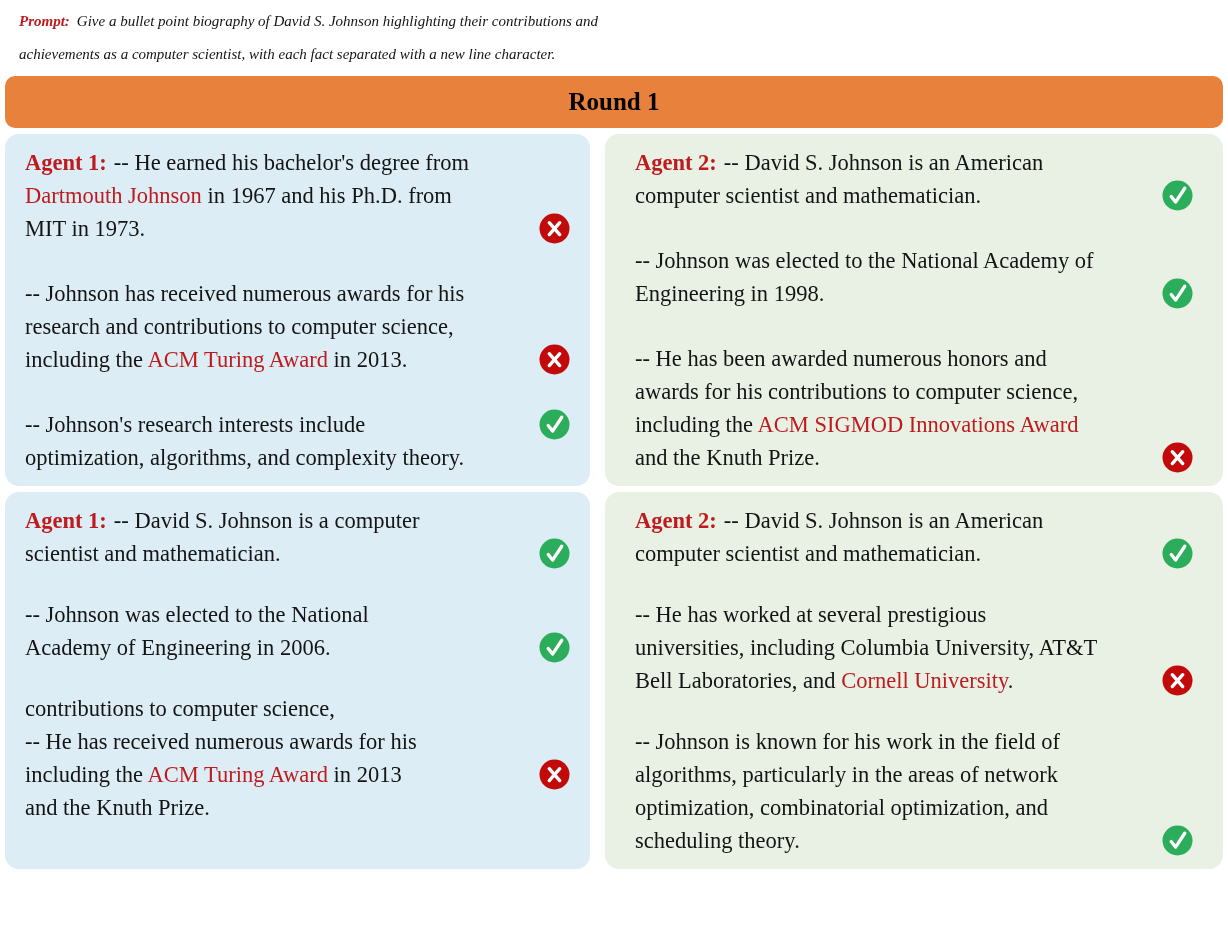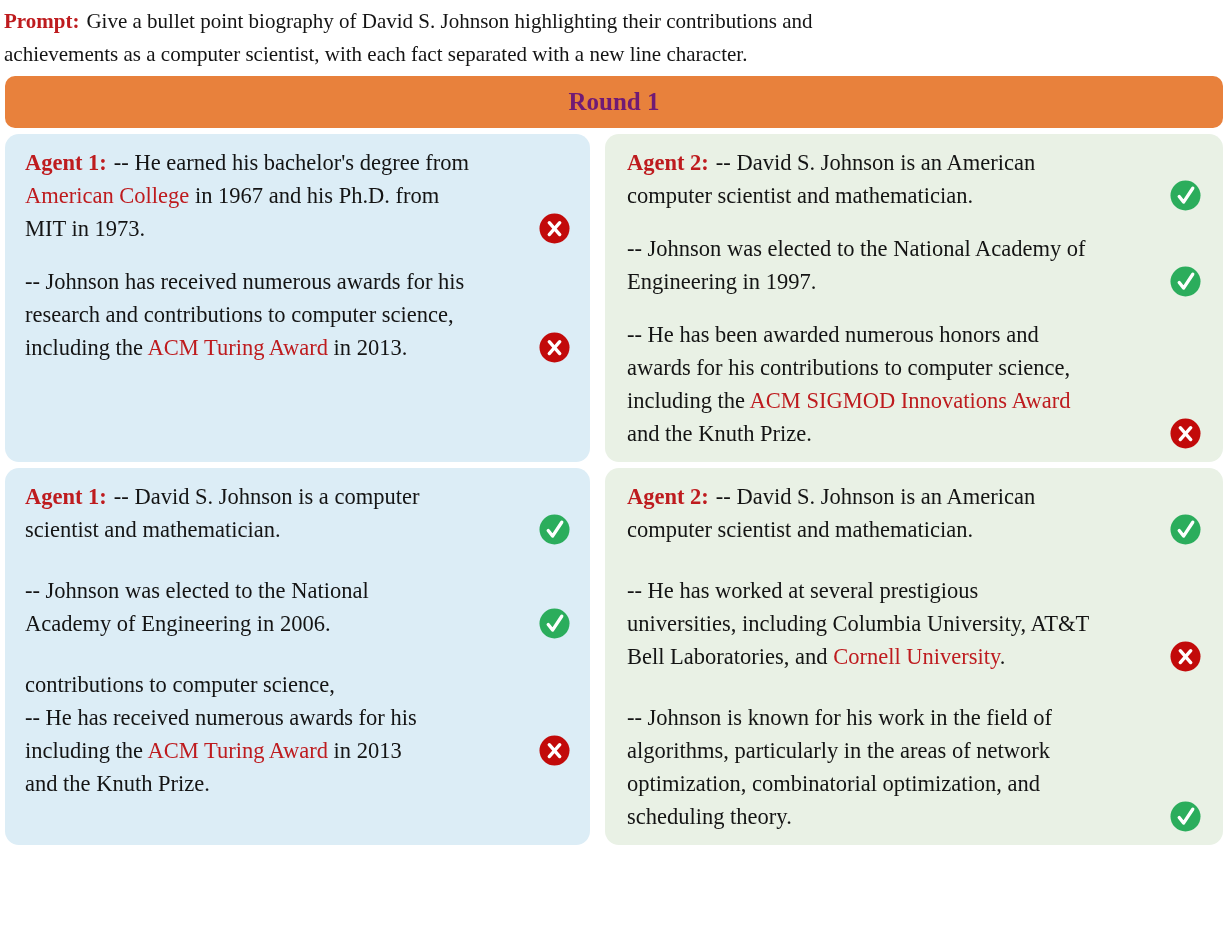--- a/index.html
+++ b/index.html
@@ -1,36 +1,36 @@
 <!DOCTYPE html>
 <html style="--accent: #E8813C; --agent1-bg: #DCEDF6; --agent2-bg: #E9F1E5; --red-text: #BE1B1E;"><head>
 <meta charset="utf-8">
 <style>
   html,body { margin:0; padding:0; background:#ffffff; }
   body { width:1228px; font-family:"Liberation Serif", serif; color:#141414;
          -webkit-font-smoothing:antialiased; }
   .page { width:1228px; }
 
-  .prompt { font-size:21px; line-height:33px; padding:5px 8px 0 4px; }
+  .prompt { font-size:15px; line-height:33px; padding:5px 8px 0 19px;font-style:italic; }
   .line { white-space:nowrap; }
   .seg { color:#141414; }
   .seg-red { color:var(--red-text,#BE1B1E); }
   .seg-label { color:var(--red-text,#BE1B1E); font-weight:700; margin-right:7px; }
 
   .round-bar { margin:5px 5px 0 5px; height:52px; background:var(--accent,#E8813C);
                border-radius:10px; display:flex; align-items:center; justify-content:center; }
-  .round-title { font-size:25px; font-weight:700; color:#701a75; }
+  .round-title { font-size:25px; font-weight:700; color:#000000; }
 
   .row { display:flex; gap:15px; margin:6px 5px 0 5px; align-items:stretch; }
   .panel { border-radius:14px; padding:12px 20px; font-size:22.5px; line-height:33px; }
   .panel.agent1 { flex:0 0 545px; background:var(--agent1-bg,#DCEDF6); }
-  .panel.agent2 { flex:1 1 auto; background:var(--agent2-bg,#E9F1E5); padding:12px 22px; }
+  .panel.agent2 { flex:1 1 auto; background:var(--agent2-bg,#E9F1E5); padding:12px 30px; }
 
   .bullet { position:relative; }
-  .row-0 .bullet + .bullet { margin-top:20px; }
+  .row-0 .bullet + .bullet { margin-top:32px; }
   .row-1 .bullet + .bullet { margin-top:28px; }
 
   .mark { position:absolute; right:0; width:31px; height:31px; }
   .mark svg { display:block; width:31px; height:31px; }
 </style>
 </head>
 <body>
 
 <div class="page">
   <div class="prompt">
@@ -38,55 +38,65 @@
       <div class="line"><span class="seg">achievements as a computer scientist, with each fact separated with a new line character.</span></div>
     </div>
   <div id="rounds">
       <div class="round-bar">
         <span class="round-title">Round 1</span>
       </div>
       <div class="row row-0">
         <div class="panel agent1">
           <div class="bullet">
             <div class="line"><span class="seg seg-label">Agent 1:</span><span class="seg">-- He earned his bachelor's degree from</span></div>
-            <div class="line"><span class="seg seg-red">American College</span><span class="seg"> in 1967 and his Ph.D. from</span></div>
+            <div class="line"><span class="seg seg-red">Dartmouth Johnson</span><span class="seg"> in 1967 and his Ph.D. from</span></div>
             <div class="line"><span class="seg">MIT in 1973.</span></div>
             <div class="mark" style="top: 67px;">
               <svg viewBox="0 0 32 32">
                 <circle cx="16" cy="16" r="15.5" fill="#C20A0A"></circle>
                 <path d="M10.6 10 L21.4 22.2 M21.4 10 L10.6 22.2" fill="none" stroke="#fff" stroke-width="3.5" stroke-linecap="round"></path>
               </svg>
             </div>
           </div>
           <div class="bullet">
             <div class="line"><span class="seg">-- Johnson has received numerous awards for his</span></div>
             <div class="line"><span class="seg">research and contributions to computer science,</span></div>
             <div class="line"><span class="seg">including the </span><span class="seg seg-red">ACM Turing Award</span><span class="seg"> in 2013.</span></div>
             <div class="mark" style="top: 67px;">
               <svg viewBox="0 0 32 32">
                 <circle cx="16" cy="16" r="15.5" fill="#C20A0A"></circle>
                 <path d="M10.6 10 L21.4 22.2 M21.4 10 L10.6 22.2" fill="none" stroke="#fff" stroke-width="3.5" stroke-linecap="round"></path>
               </svg>
             </div>
           </div>
+          <div class="bullet">
+            <div class="line"><span class="seg">-- Johnson's research interests include</span></div>
+            <div class="line"><span class="seg">optimization, algorithms, and complexity theory.</span></div>
+            <div class="mark" style="top: 1px;">
+              <svg viewBox="0 0 32 32">
+                <circle cx="16" cy="16" r="15.5" fill="#2BAD5C"></circle>
+                <path d="M9.5 17 L14 22.8 L23.5 8.5" fill="none" stroke="#fff" stroke-width="3.4" stroke-linecap="round" stroke-linejoin="round"></path>
+              </svg>
+            </div>
+          </div>
         </div>
         <div class="panel agent2">
           <div class="bullet">
             <div class="line"><span class="seg seg-label">Agent 2:</span><span class="seg">-- David S. Johnson is an American</span></div>
             <div class="line"><span class="seg">computer scientist and mathematician.</span></div>
             <div class="mark" style="top: 34px;">
               <svg viewBox="0 0 32 32">
                 <circle cx="16" cy="16" r="15.5" fill="#2BAD5C"></circle>
                 <path d="M9.5 17 L14 22.8 L23.5 8.5" fill="none" stroke="#fff" stroke-width="3.4" stroke-linecap="round" stroke-linejoin="round"></path>
               </svg>
             </div>
           </div>
           <div class="bullet">
             <div class="line"><span class="seg">-- Johnson was elected to the National Academy of</span></div>
-            <div class="line"><span class="seg">Engineering in 1997.</span></div>
+            <div class="line"><span class="seg">Engineering in 1998.</span></div>
             <div class="mark" style="top: 34px;">
               <svg viewBox="0 0 32 32">
                 <circle cx="16" cy="16" r="15.5" fill="#2BAD5C"></circle>
                 <path d="M9.5 17 L14 22.8 L23.5 8.5" fill="none" stroke="#fff" stroke-width="3.4" stroke-linecap="round" stroke-linejoin="round"></path>
               </svg>
             </div>
           </div>
           <div class="bullet">
             <div class="line"><span class="seg">-- He has been awarded numerous honors and</span></div>
             <div class="line"><span class="seg">awards for his contributions to computer science,</span></div>

